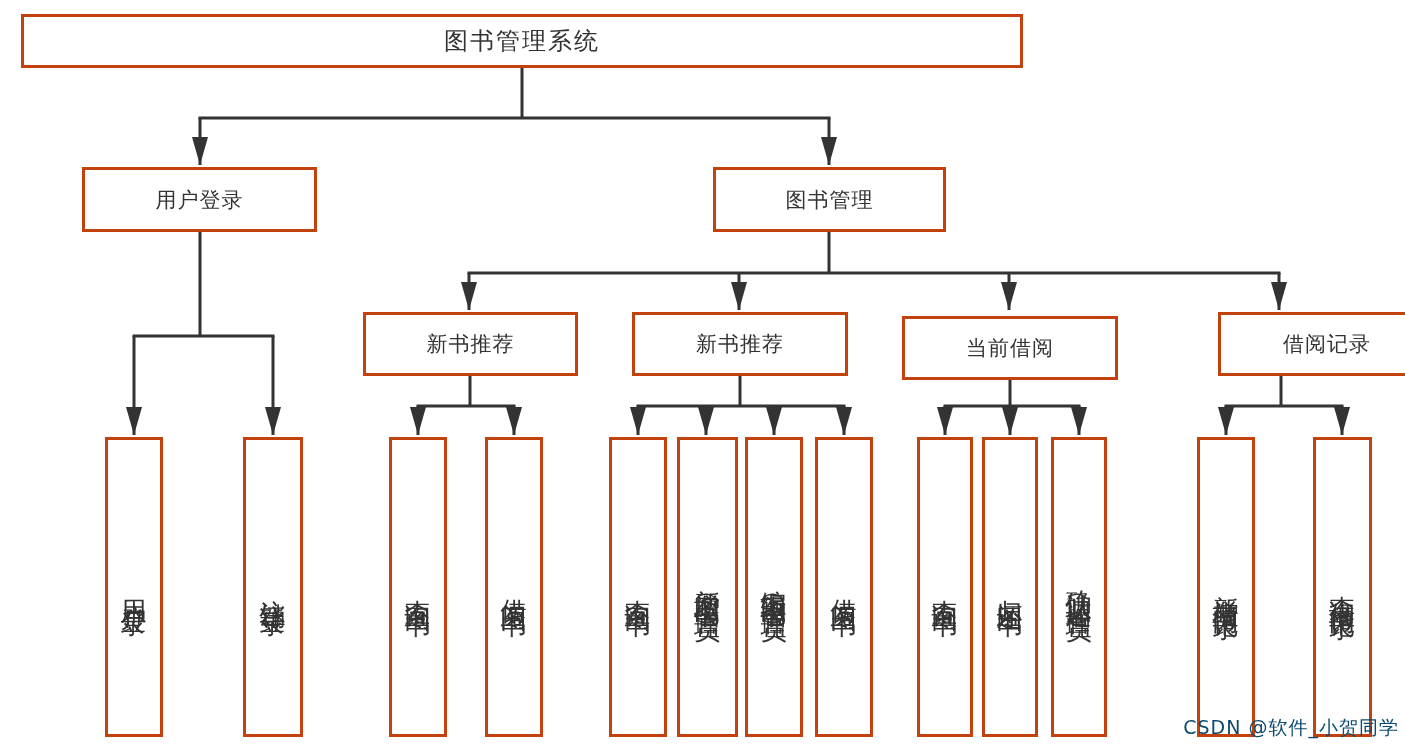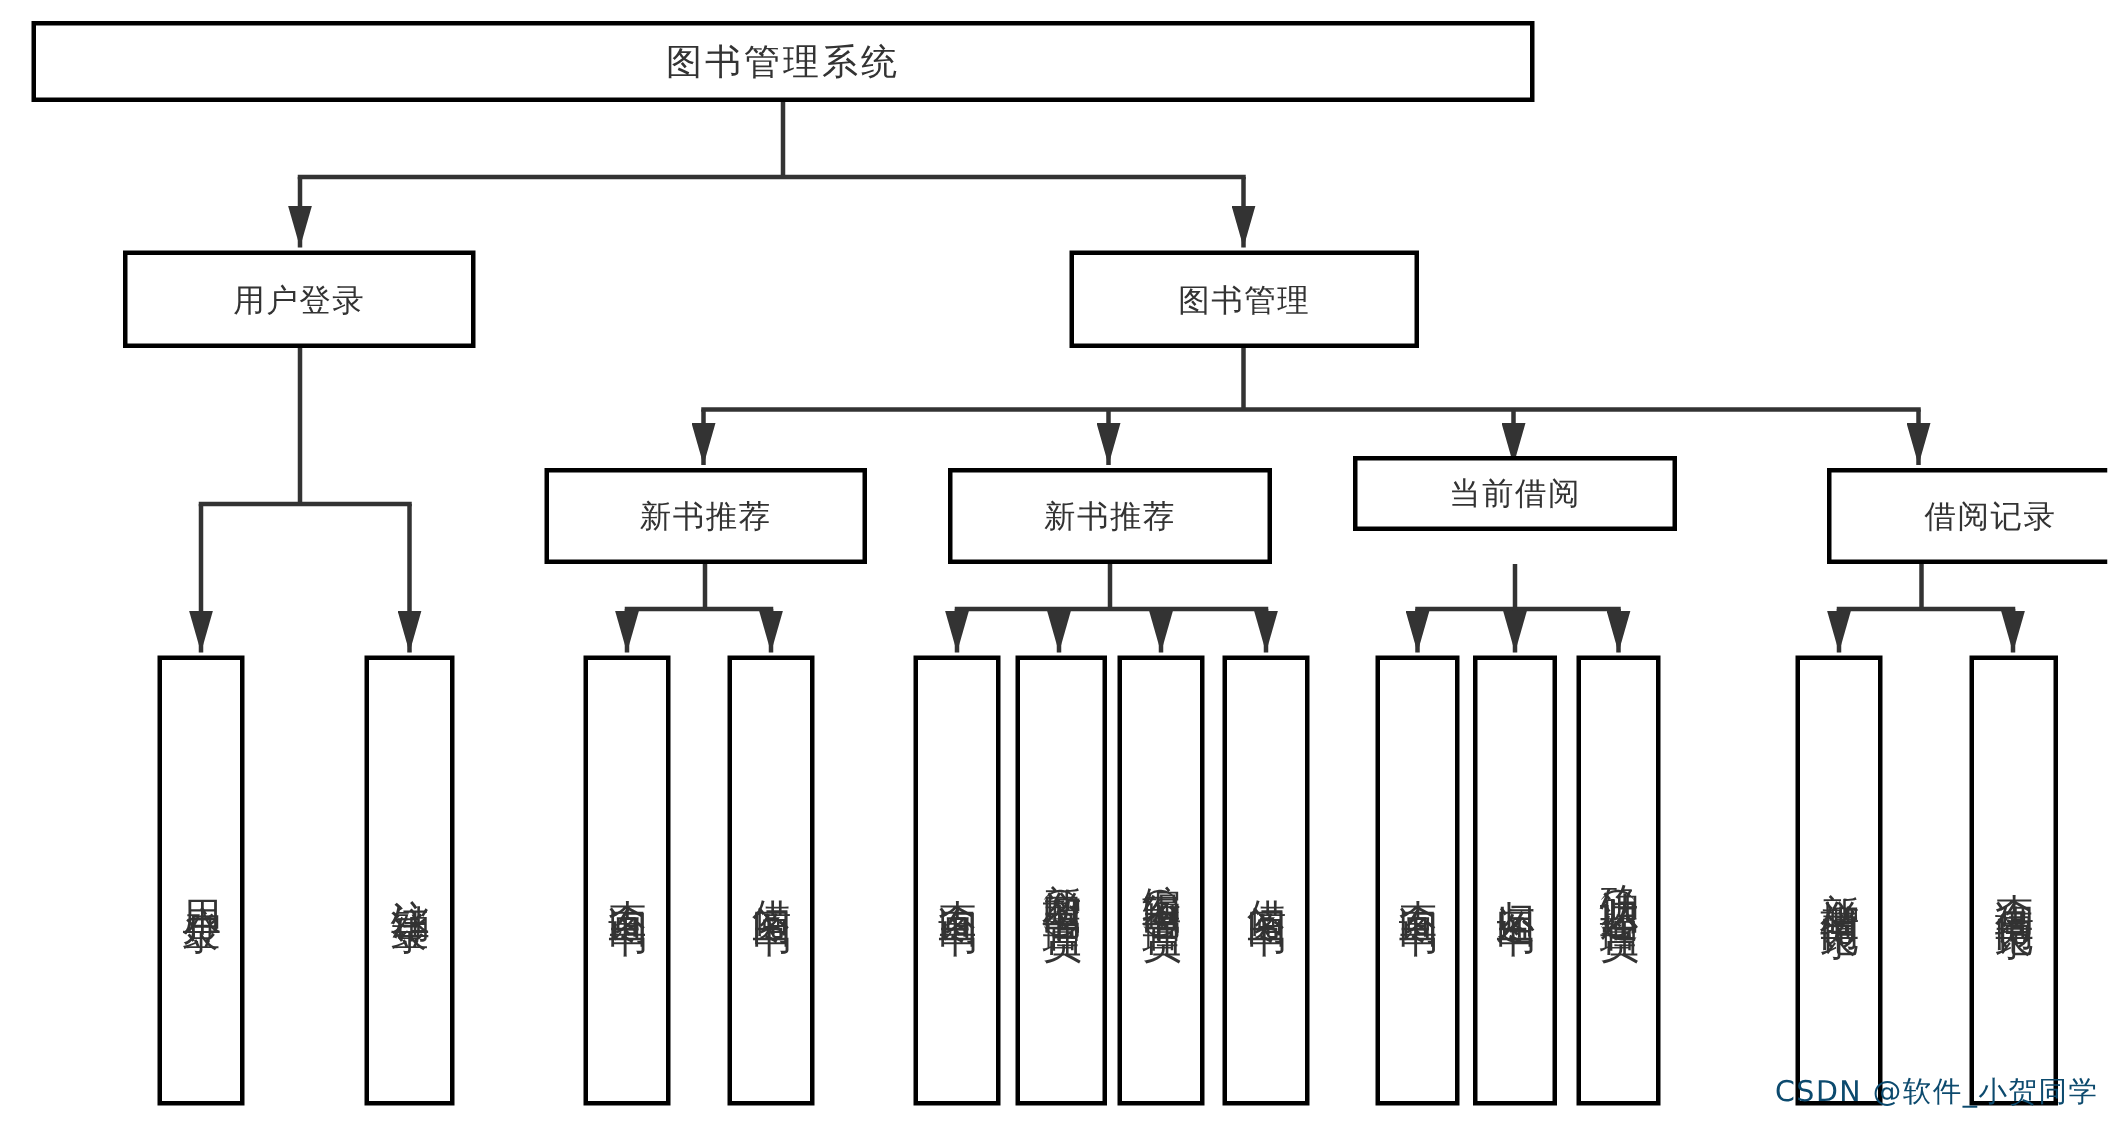--- a/index.html
+++ b/index.html
@@ -2,21 +2,21 @@
 <html><head>
 <meta charset="utf-8">
 <style>
   html,body{margin:0;padding:0;background:#ffffff;}
   .stage{
     position:relative;width:1405px;height:747px;background:#ffffff;
     font-family:"DejaVu Sans","Liberation Sans",sans-serif;overflow:hidden;
   }
   .connectors{position:absolute;left:0;top:0;}
   .node{
-    position:absolute;box-sizing:border-box;border:3px solid #000000;background:#ffffff;
+    position:absolute;box-sizing:border-box;border:3px solid #c2410c;background:#ffffff;
     display:flex;align-items:center;justify-content:center;color:#333333;
   }
   .hnode .lbl{font-size:21px;letter-spacing:1px;white-space:nowrap;}
   .root .lbl{font-size:24px;letter-spacing:2px;}
   .leaf .vtext{
     writing-mode:vertical-rl;text-orientation:mixed;
     font-size:26px;letter-spacing:4px;line-height:1;white-space:nowrap;
   }
   .watermark{
     position:absolute;right:6px;bottom:6px;font-size:19px;color:#0c4a6e;
@@ -88,21 +88,21 @@
   <div class="node hnode" style="left:713px;top:167px;width:233px;height:65px">
     <span class="lbl">图书管理</span>
   </div>
 
   <div class="node hnode" style="left:363px;top:312px;width:215px;height:64px">
     <span class="lbl">新书推荐</span>
   </div>
   <div class="node hnode" style="left:632px;top:312px;width:216px;height:64px">
     <span class="lbl">新书推荐</span>
   </div>
-  <div class="node hnode" style="left:902px;top:304px;width:216px;height:50px">
+  <div class="node hnode" style="left:902px;top:316px;width:216px;height:64px">
     <span class="lbl">当前借阅</span>
   </div>
   <div class="node hnode" style="left:1218px;top:312px;width:218px;height:64px">
     <span class="lbl">借阅记录</span>
   </div>
 
   <div class="node leaf" style="left:105px;top:437px;width:58px;height:300px">
     <span class="vtext">用户登录</span>
   </div>
   <div class="node leaf" style="left:243px;top:437px;width:60px;height:300px">

